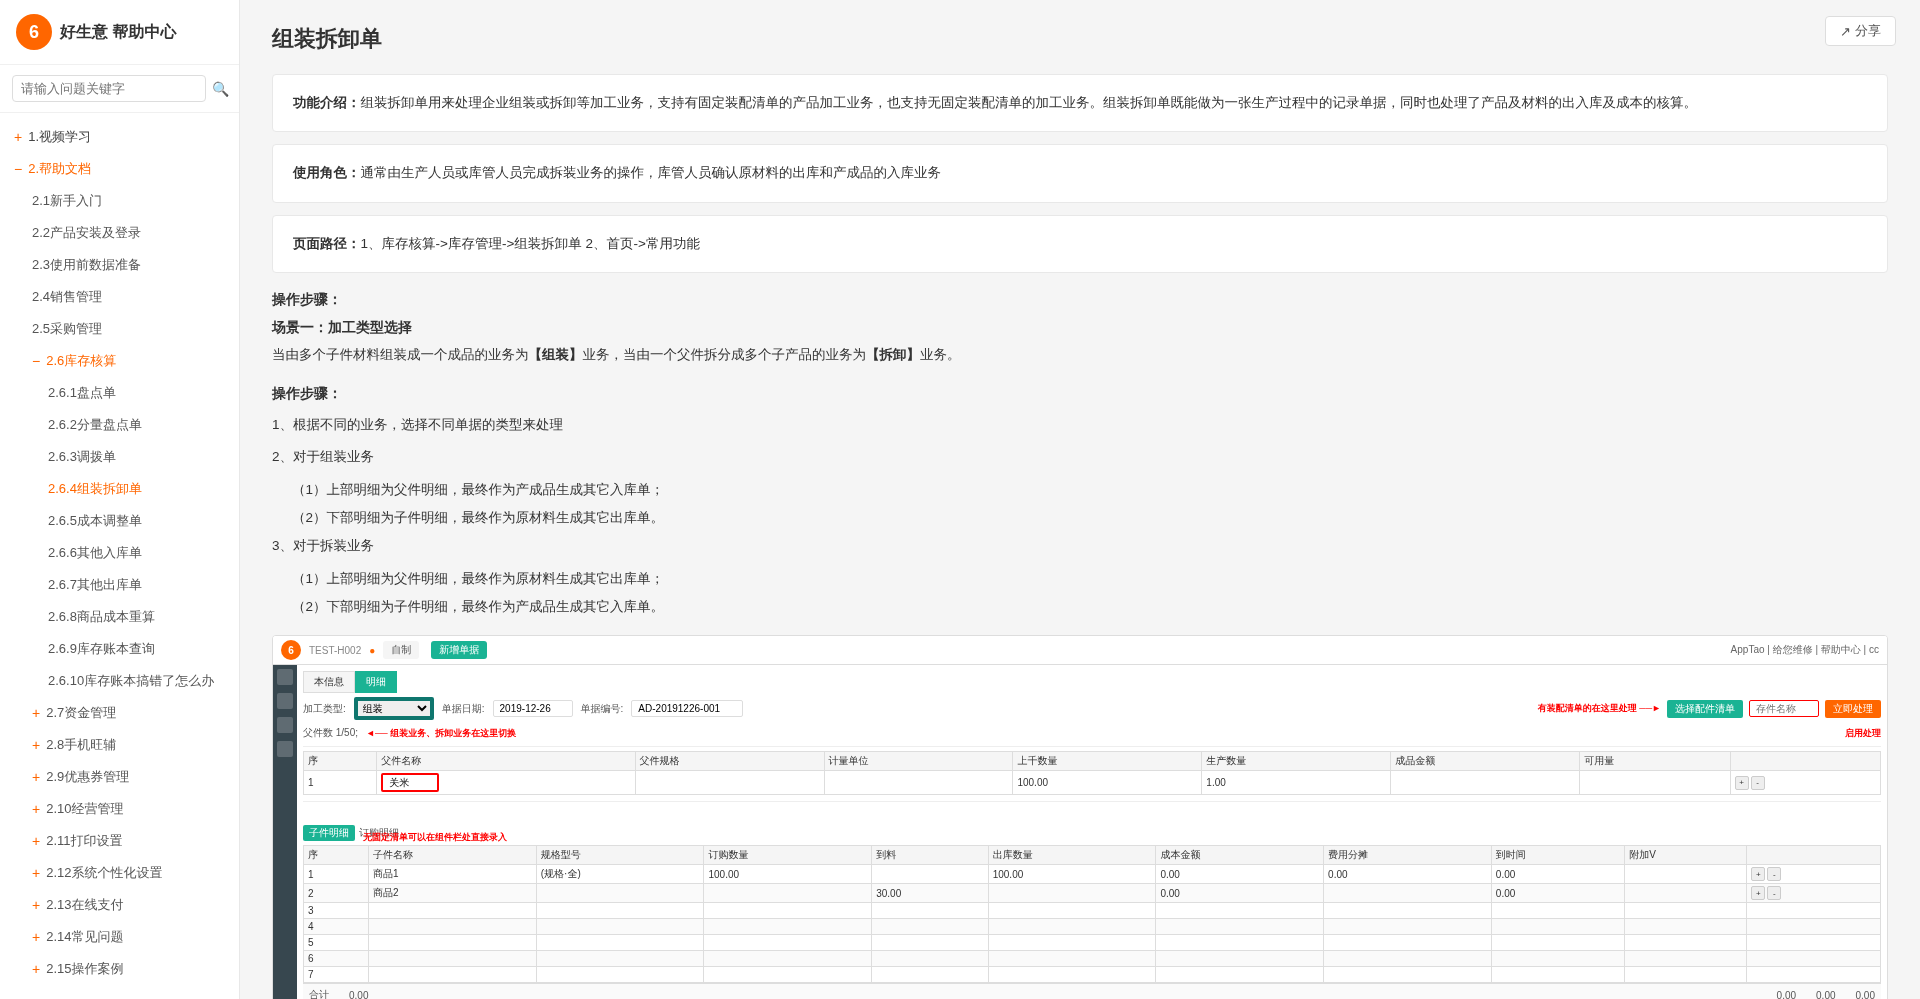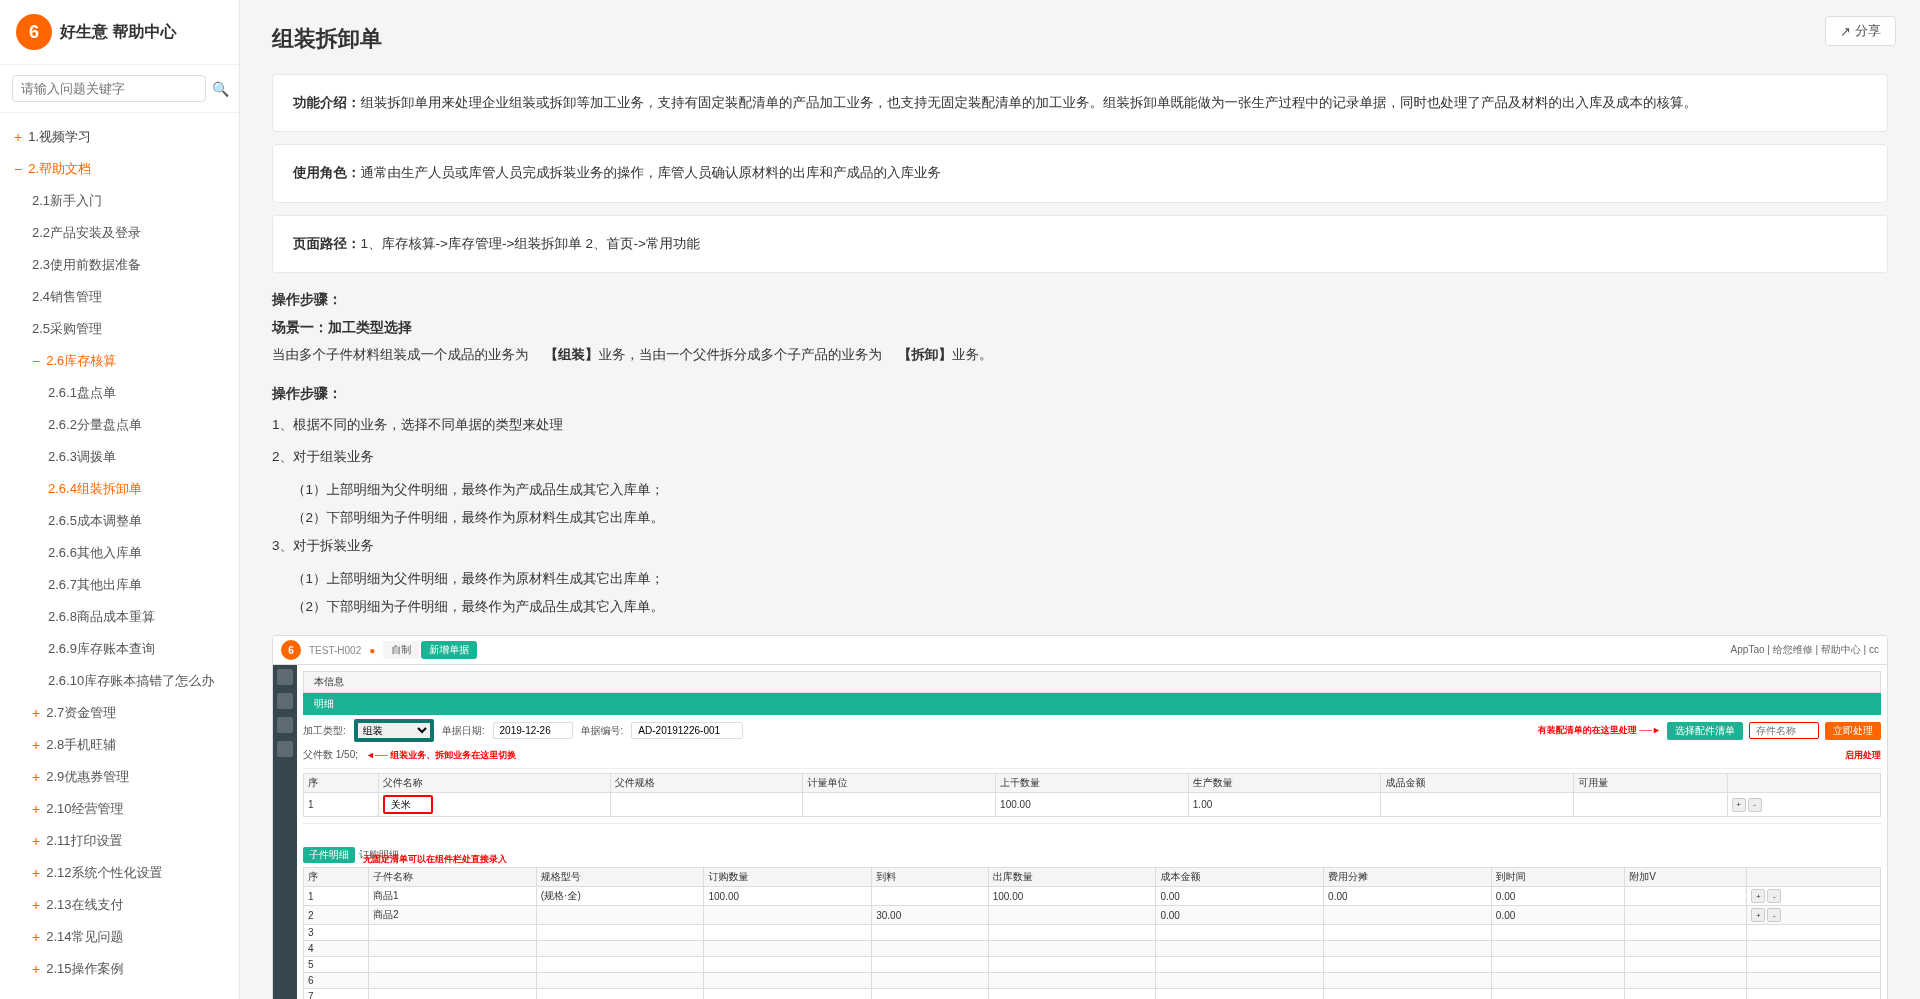--- a/index.html
+++ b/index.html
@@ -197,21 +197,21 @@
       font-size: 11px;
     }
     .sim-logo {
       width: 20px; height: 20px;
       background: #f60;
       border-radius: 50%;
       display: flex; align-items: center; justify-content: center;
       color: #fff; font-size: 10px; font-weight: bold;
     }
     .sim-nav-tabs {
-      display: flex; gap: 2px; align-items: center;
+      display: flex; gap: 12px; align-items: center;
     }
     .sim-tab {
       padding: 2px 8px;
       border-radius: 3px;
       font-size: 10px;
       color: #555;
       background: #f5f5f5;
       cursor: pointer;
     }
     .sim-tab.active { background: #1ab394; color: #fff; }
@@ -302,21 +302,20 @@
       border: 1px solid #ccc;
       border-radius: 2px;
       display: flex; align-items: center; justify-content: center;
       font-size: 8px;
       cursor: pointer;
     }
     .sim-section-tabs {
       display: flex;
       gap: 0;
       margin-bottom: 4px;
-      flex-direction: column;
     }
     .sim-section-tab {
       padding: 3px 10px;
       font-size: 10px;
       border: 1px solid #ddd;
       cursor: pointer;
       background: #f5f5f5;
     }
     .sim-section-tab.active {
       background: #1ab394;
@@ -331,21 +330,21 @@
     .sim-footer {
       display: flex;
       align-items: center;
       gap: 20px;
       padding: 4px 6px;
       background: #fafafa;
       border-top: 1px solid #ddd;
       font-size: 10px;
       color: #555;
     }
-    .keyword { font-weight: bold; padding-left: 16px; }
+    .keyword { font-weight: bold; }
   </style>
 </head>
 <body>
 
 <div class="sidebar">
   <div class="logo-area">
     <div class="logo-icon">
       <span>6</span>
     </div>
     <span class="logo-text">好生意 帮助中心</span>
@@ -567,21 +566,21 @@
                 <th>生产数量</th>
                 <th>成品金额</th>
                 <th>可用量</th>
                 <th></th>
               </tr>
             </thead>
             <tbody>
               <tr>
                 <td>1</td>
                 <td>
-                  <input class="sim-input red-border" type="text" value="关米" style="width: 50px; border: 2px solid red;">
+                  <input class="sim-input red-border" type="text" value="关米" style="width: 58px; border: 2px solid red;">
                 </td>
                 <td></td>
                 <td></td>
                 <td>100.00</td>
                 <td>1.00</td>
                 <td></td>
                 <td></td>
                 <td>
                   <div class="sim-row-actions">
                     <div class="sim-mini-btn">+</div>

